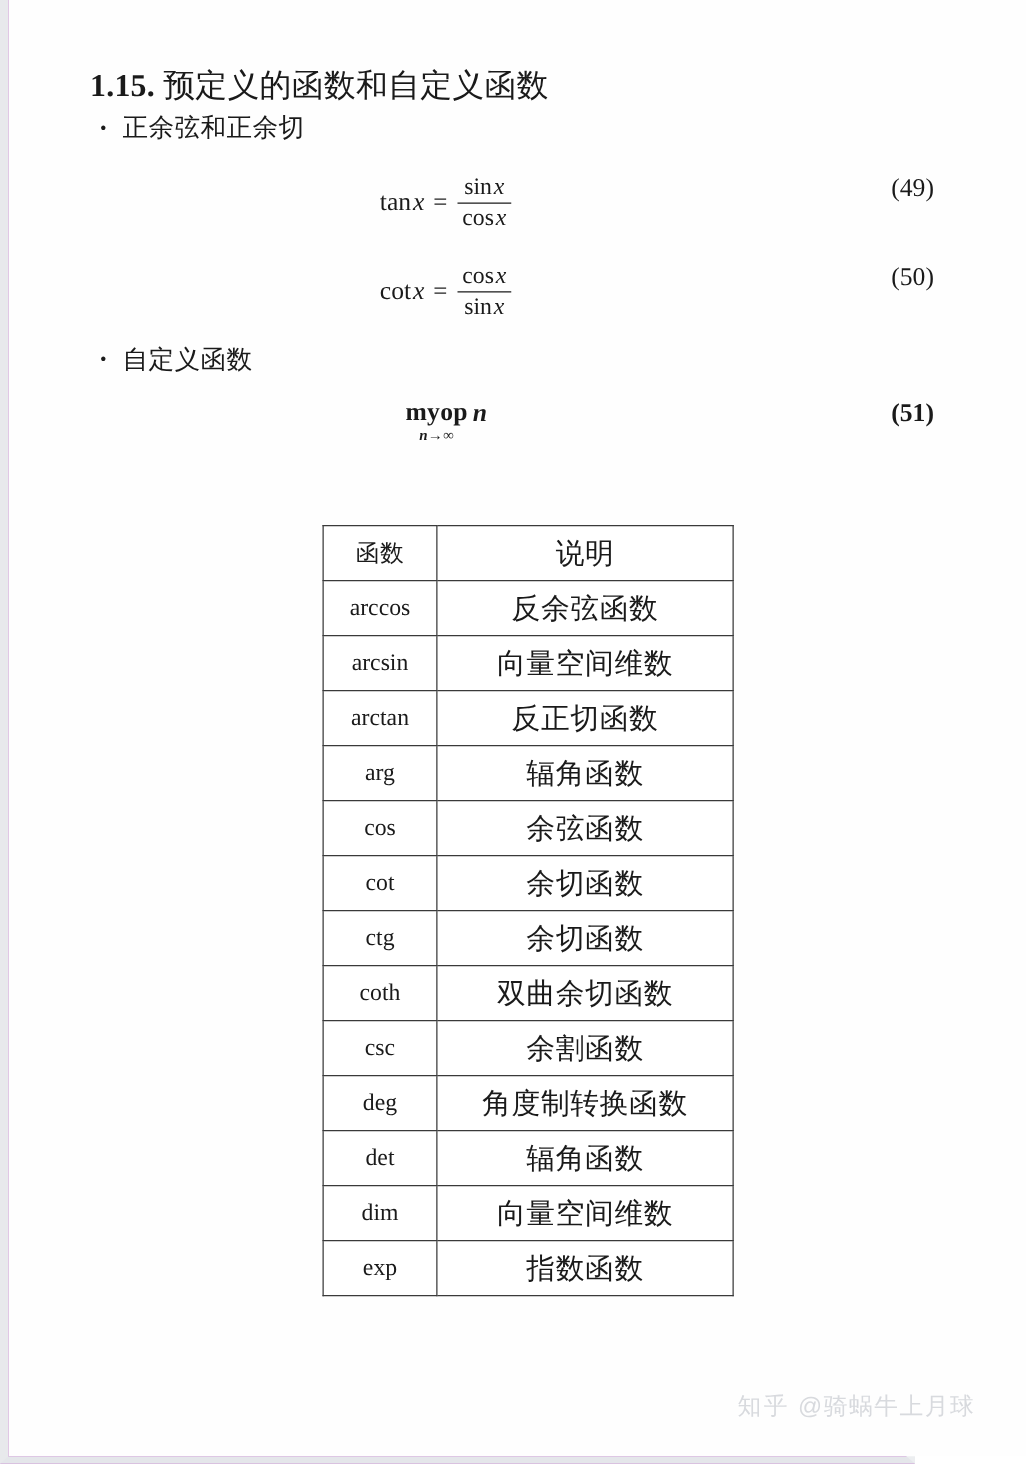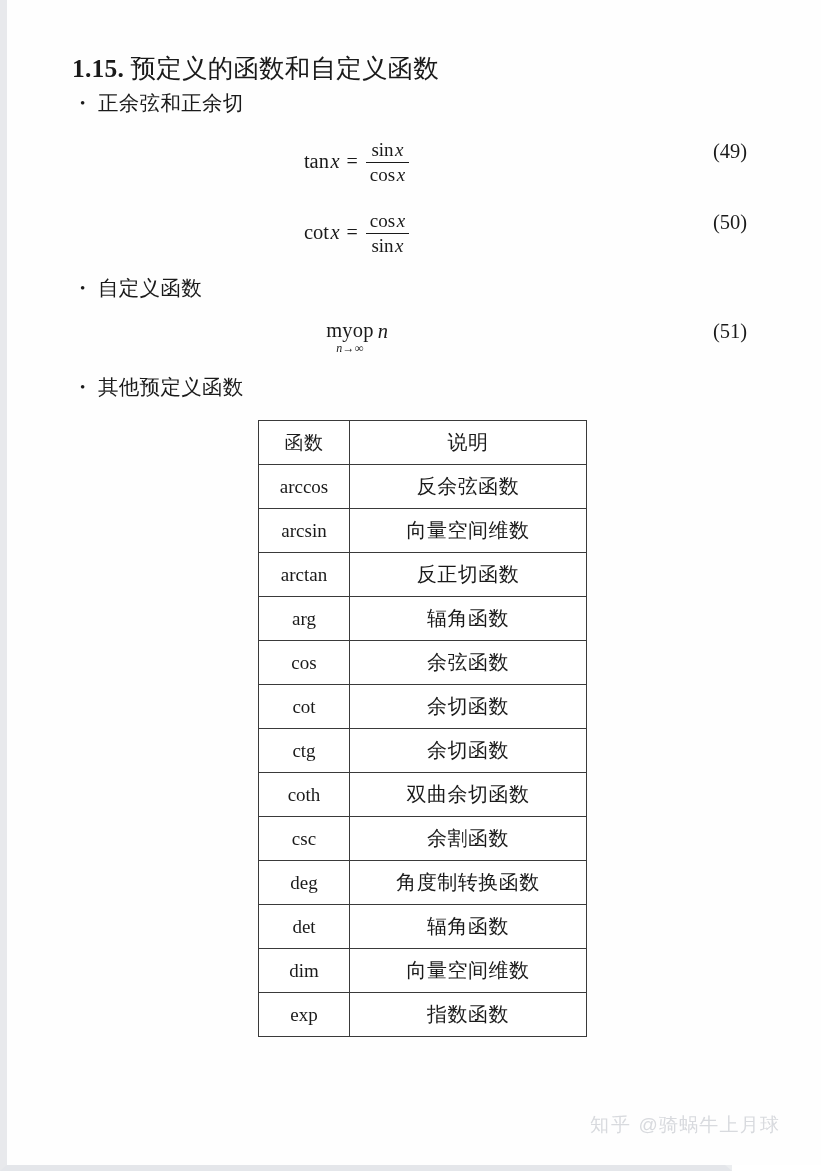--- a/index.html
+++ b/index.html
@@ -172,21 +172,21 @@
     padding: 0;
     background: #ffffff;
   }
   #fn-table .col-fn {
     width: 90px;
     font-family: "Liberation Serif", "DejaVu Serif", serif;
     font-size: 19px;
   }
   #fn-table .col-desc {
     width: 236px;
-    font-size: 20px;
+    font-size: 23px;
     letter-spacing: .5px;
   }
   #fn-table thead td {
     font-size: 19.5px;
     letter-spacing: .5px;
   }
 
   
   #watermark {
     position: absolute;
@@ -232,33 +232,30 @@
           <span class="den-part"><span class="mathop">sin</span><span class="mathvar">x</span></span>
         </span>
       </div>
       <div class="eq-num">(50)</div>
     </div>
 
     <div class="bullet b2">
       <span class="dot">•</span><span>自定义函数</span>
     </div>
 
-    <div class="eqrow" style="top:320px;">
+    <div class="eqrow" style="top:320px;font-weight:bold;">
       <div class="eq-body">
         <span class="limop">
           <span class="opname">myop</span>
           <span class="opsub">n→∞</span>
         </span><span class="limop-arg">n</span>
       </div>
       <div class="eq-num">(51)</div>
     </div>
 
-    <div class="bullet b3">
-      <span class="dot">•</span><span>其他预定义函数</span>
-    </div>
 
     <table id="fn-table">
       <thead>
         <tr>
           <td class="col-fn">函数</td>
           <td class="col-desc">说明</td>
         </tr>
       </thead>
       <tbody id="fn-tbody">
           <tr>

